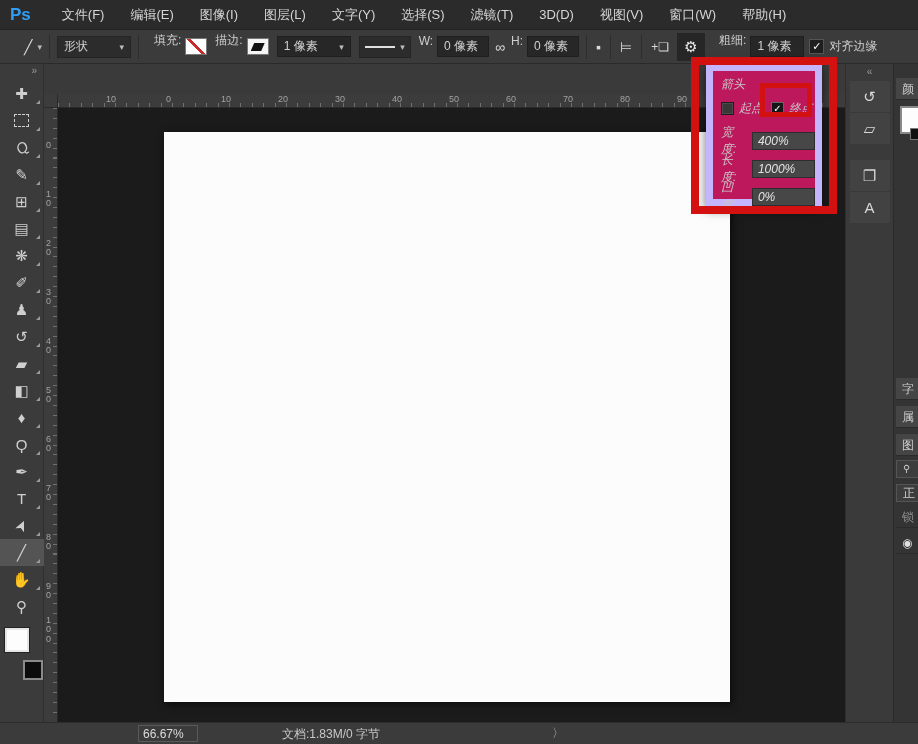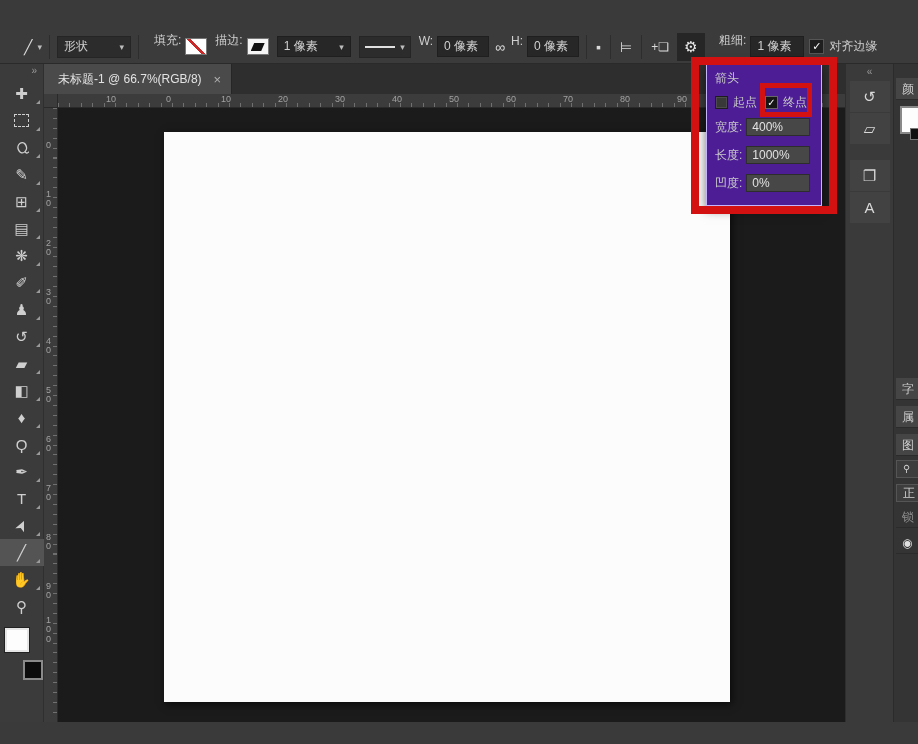--- a/index.html
+++ b/index.html
@@ -91,41 +91,55 @@
 
   
   .statusbar { position:absolute; left:0; top:722px; width:918px; height:22px; background:#3b3b3b;
                border-top:1px solid #2c2c2c; color:#c9c9c9; font-size:12px; }
   .zoom-field { position:absolute; left:138px; top:2px; width:60px; height:17px; border:1px solid #5a5a5a;
                 padding:1px 4px 0 4px; color:#dcdcdc; }
   .doc-info { position:absolute; left:282px; top:3px; }
   .status-chevron { position:absolute; left:552px; top:2px; color:#bdbdbd; }
 
   
-  .popup { position:absolute; left:706px; top:64px; width:116px; height:142px; background:#4c1d95;
-           border:1px solid #c4b5fd; box-shadow:0 4px 10px rgba(0,0,0,.55); z-index:20;
-           color:#c8c8c8; font-size:12px; }
+  .popup { position:absolute; left:706px; top:64px; width:116px; height:142px; background:#be185d;
+           border:7px solid #c4b5fd; box-shadow:0 4px 10px rgba(0,0,0,.55); z-index:20;
+           color:#c8c8c8; font-size:12px;font-style:italic; }
   .popup-title { position:absolute; left:8px; top:5px; }
   .pp-cb-row { position:absolute; left:8px; top:29px; width:104px; display:flex; align-items:center; }
   .pp-cb { width:13px; height:13px; background:#383838; border:1px solid #1d1d1d; box-shadow:inset 0 0 0 1px #4c4c4c; }
   .pp-cb.checked { background:#161616; color:#fff; font-size:10px; line-height:12px; text-align:center; box-shadow:none; border:1px solid #666; }
   .pp-cb-label { margin:0 8px 0 5px; }
   .pp-row { position:absolute; left:8px; display:flex; align-items:center; }
   .pp-field { width:64px; height:18px; background:#474747; border:1px solid #2d2d2d; color:#e2e2e2;
               padding:0 5px; margin-left:4px; line-height:16px; }
 
   
   .red-outer { position:absolute; left:691px; top:57px; width:146px; height:157px; border:8px solid #d41111; z-index:30; pointer-events:none; }
   .red-inner { position:absolute; left:760px; top:83px; width:52px; height:34px; border:5px solid #d41111; z-index:31; pointer-events:none; }
 </style>
 </head>
 <body>
 
 <div class="app">
 
+  <div class="menubar">
+    <span class="ps-logo">Ps</span>
+    <span class="menu-item">文件(F)</span>
+    <span class="menu-item">编辑(E)</span>
+    <span class="menu-item">图像(I)</span>
+    <span class="menu-item">图层(L)</span>
+    <span class="menu-item">文字(Y)</span>
+    <span class="menu-item">选择(S)</span>
+    <span class="menu-item">滤镜(T)</span>
+    <span class="menu-item">3D(D)</span>
+    <span class="menu-item">视图(V)</span>
+    <span class="menu-item">窗口(W)</span>
+    <span class="menu-item">帮助(H)</span>
+  </div>
 
   <div class="optionsbar">
     <span class="ob-icon" style="margin-left:24px">╱</span>
     <span class="chev">▾</span>
     <span class="ob-sep"></span>
     <div class="ob-select">
       <span>形状</span>
       <span class="chev">▾</span>
     </div>
     <span class="ob-sep"></span>
@@ -254,26 +268,20 @@
   </div>
   <div class="mini-row">
     <span>❏</span>
     <span>⇄</span>
   </div>
   <div class="fgbg" style="z-index:15">
     <span class="bg-swatch"></span>
     <span class="fg-swatch"></span>
   </div>
 
-  <div class="tabbar">
-    <div class="doc-tab">
-      <span>未标题-1 @ 66.7%(RGB/8)</span>
-      <span class="tab-close">×</span>
-    </div>
-  </div>
 
   <div class="rulerrow">
     <div class="ruler-corner"></div>
     <div class="hruler">
       <span style="left:48px">10</span>
       <span style="left:108px">0</span>
       <span style="left:163px">10</span>
       <span style="left:220px">20</span>
       <span style="left:277px">30</span>
       <span style="left:334px">40</span>
@@ -323,20 +331,25 @@
     <div class="color-swatch"></div>
     <div class="chip" style="top:314px">字</div>
     <div class="chip" style="top:342px">属</div>
     <div class="chip" style="top:370px">图</div>
     <div class="chip boxchip" style="top:396px;font-size:10px"><span>⚲</span></div>
     <div class="chip boxchip" style="top:420px"><span>正</span></div>
     <div class="chip dim" style="top:442px">锁</div>
     <div class="chip dim" style="top:468px;color:#e0e0e0">◉</div>
   </div>
 
+  <div class="statusbar">
+    <div class="zoom-field">66.67%</div>
+    <div class="doc-info">文档:1.83M/0 字节</div>
+    <div class="status-chevron">〉</div>
+  </div>
 
   <div class="popup">
     <div class="popup-title">箭头</div>
     <div class="pp-cb-row">
       <span class="pp-cb"></span>
       <span class="pp-cb-label">起点</span>
       <span class="pp-cb checked">✓</span>
       <span class="pp-cb-label">终点</span>
     </div>
     <div class="pp-row" style="top:53px">

